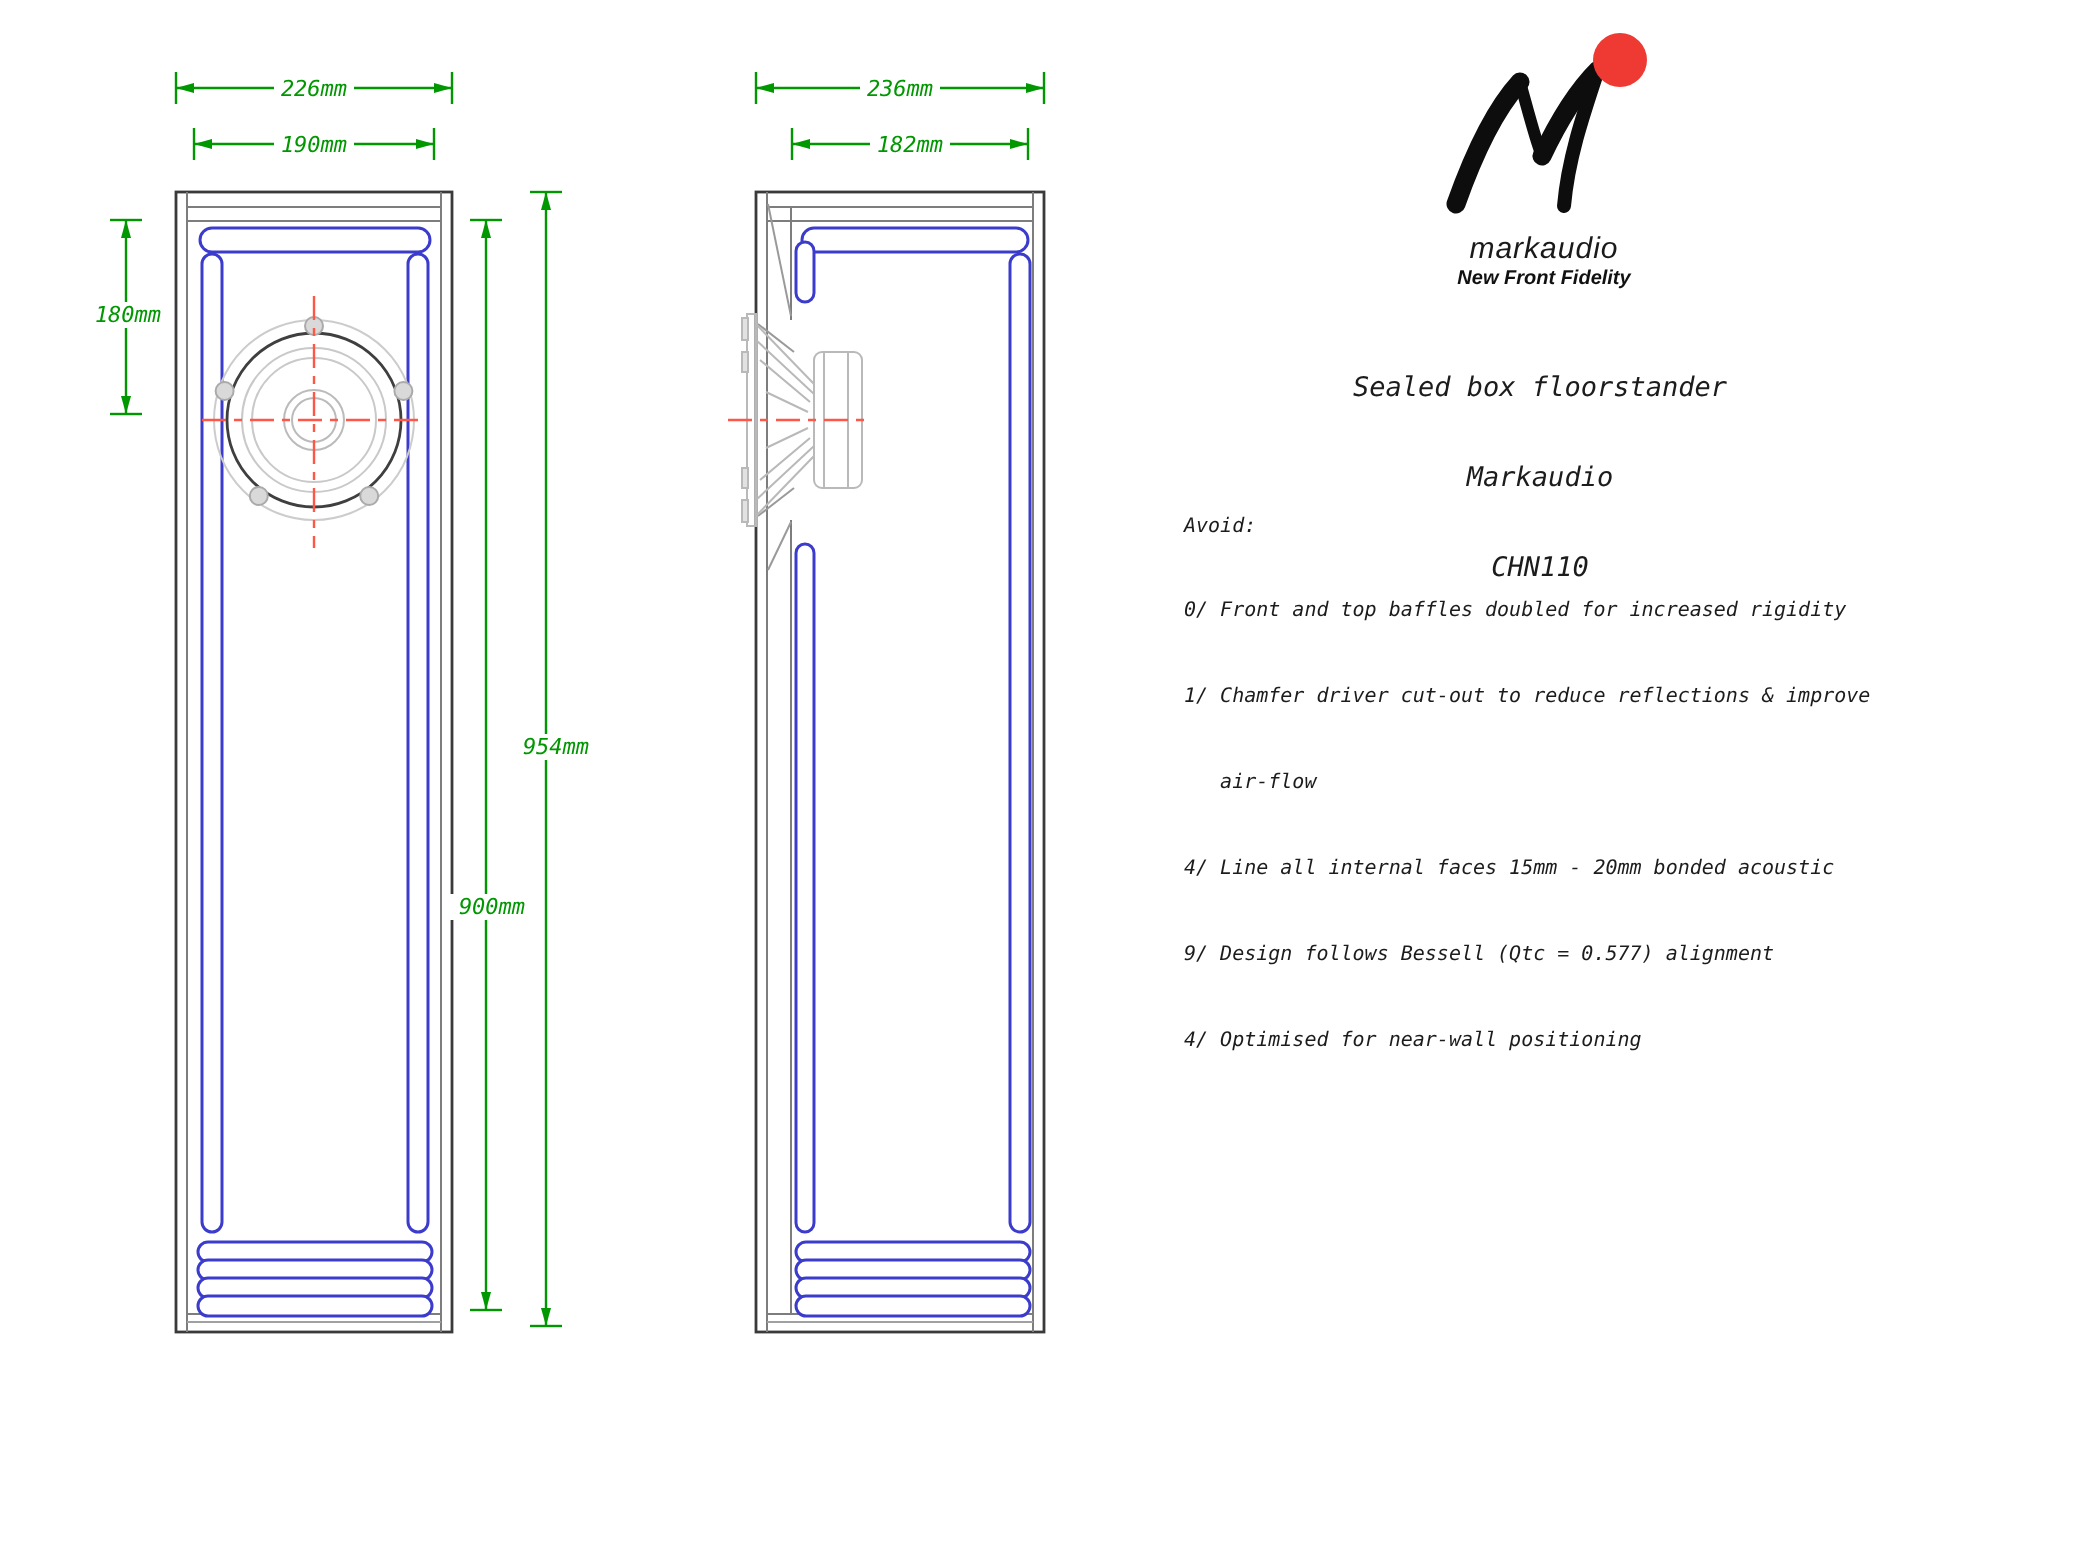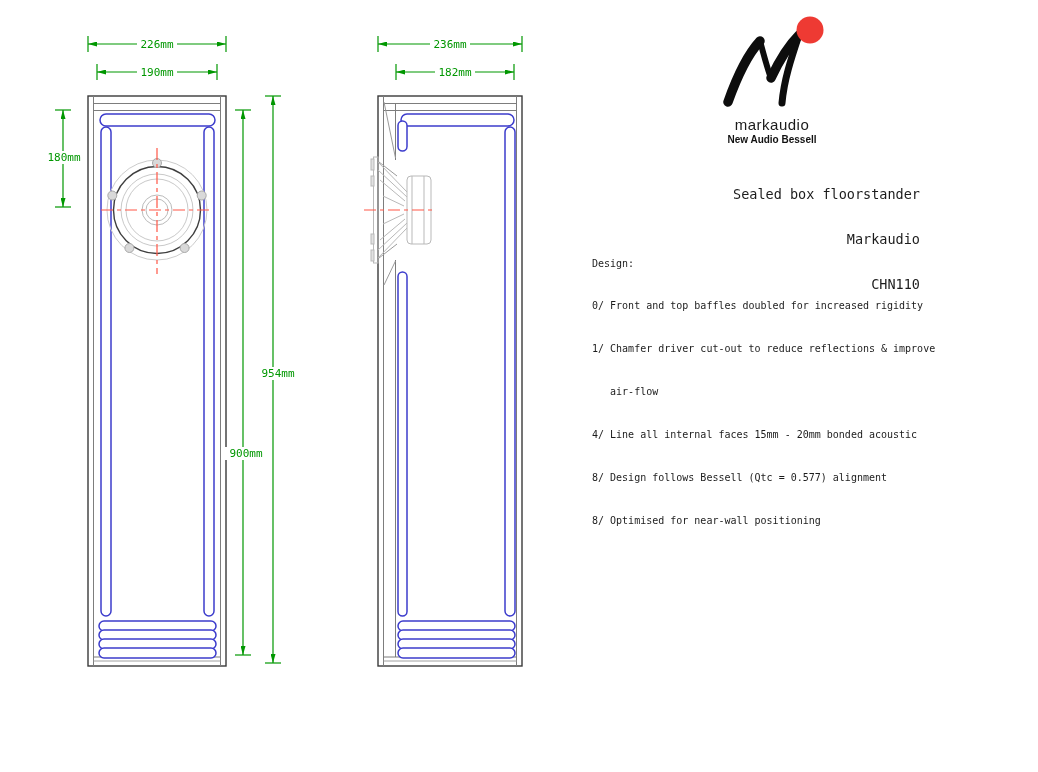--- a/index.html
+++ b/index.html
@@ -1,25 +1,25 @@
 <!DOCTYPE html>
 <html><head>
 <meta charset="utf-8">
 <style>
   html,body{margin:0;padding:0;background:#ffffff;}
   .sheet{position:relative;width:1038px;height:772px;background:#ffffff;overflow:hidden;
-         font-family:"DejaVu Sans Mono",monospace;}
+         font-family:"DejaVu Sans Mono",monospace;font-style:italic;}
   svg text{font-family:"DejaVu Sans Mono",monospace;}
   .dim-label{font-size:11px;fill:#009700;}
   .logo-wrap{position:absolute;left:692px;top:14px;width:160px;text-align:center;}
   .logo-brand{font-family:"Liberation Sans","DejaVu Sans",sans-serif;font-size:15px;color:#1a1a1a;
               letter-spacing:0.5px;margin-top:-2px;}
   .logo-tagline{font-family:"Liberation Sans","DejaVu Sans",sans-serif;font-size:10px;font-weight:600;
               color:#111;margin-top:1px;}
-  .title-block{position:absolute;left:620px;top:157px;width:300px;text-align:right;
+  .title-block{position:absolute;left:620px;top:157px;width:300px;text-align:center;
                font-size:13.5px;line-height:15px;color:#1c1c1c;white-space:pre;}
   .notes{position:absolute;left:592px;top:228px;font-size:10px;line-height:14.3px;
          color:#1c1c1c;white-space:pre;}
 </style>
 </head>
 <body>
 
 <div class="sheet">
 
   
@@ -195,34 +195,34 @@
     <svg width="120" height="100" viewBox="0 0 120 100">
       <g stroke="#0d0d0d" fill="none" stroke-linecap="round">
         <path d="M16,88 C27,57 37,39 48,27" stroke-width="9.5"></path>
         <path d="M48,27 C53,45 56,57 59,64" stroke-width="6"></path>
         <path d="M59,64 C67,47 77,31 87,21" stroke-width="9.5"></path>
         <path d="M87,21 C79,45 72,66 70,89" stroke-width="7"></path>
       </g>
       <circle cx="98" cy="16" r="13.5" fill="#ee3a33"></circle>
     </svg>
     <div class="logo-brand">markaudio</div>
-    <div class="logo-tagline">New Audio Bessell</div>
+    <div class="logo-tagline">New Front Fidelity</div>
   </div>
 
   
   <div class="title-block">
     <div>Sealed box floorstander</div>
     <div>Markaudio</div>
     <div>CHN110</div>
   </div>
 
   
   <div class="notes">
-    <div>Design:</div>
+    <div>Avoid:</div>
     <div>0/ Front and top baffles doubled for increased rigidity</div>
     <div>1/ Chamfer driver cut-out to reduce reflections &amp; improve</div>
     <div>   air-flow</div>
     <div>4/ Line all internal faces 15mm - 20mm bonded acoustic</div>
-    <div>8/ Design follows Bessell (Qtc = 0.577) alignment</div>
-    <div>8/ Optimised for near-wall positioning</div>
+    <div>9/ Design follows Bessell (Qtc = 0.577) alignment</div>
+    <div>4/ Optimised for near-wall positioning</div>
   </div>
 
 </div>
 
 </body></html>

